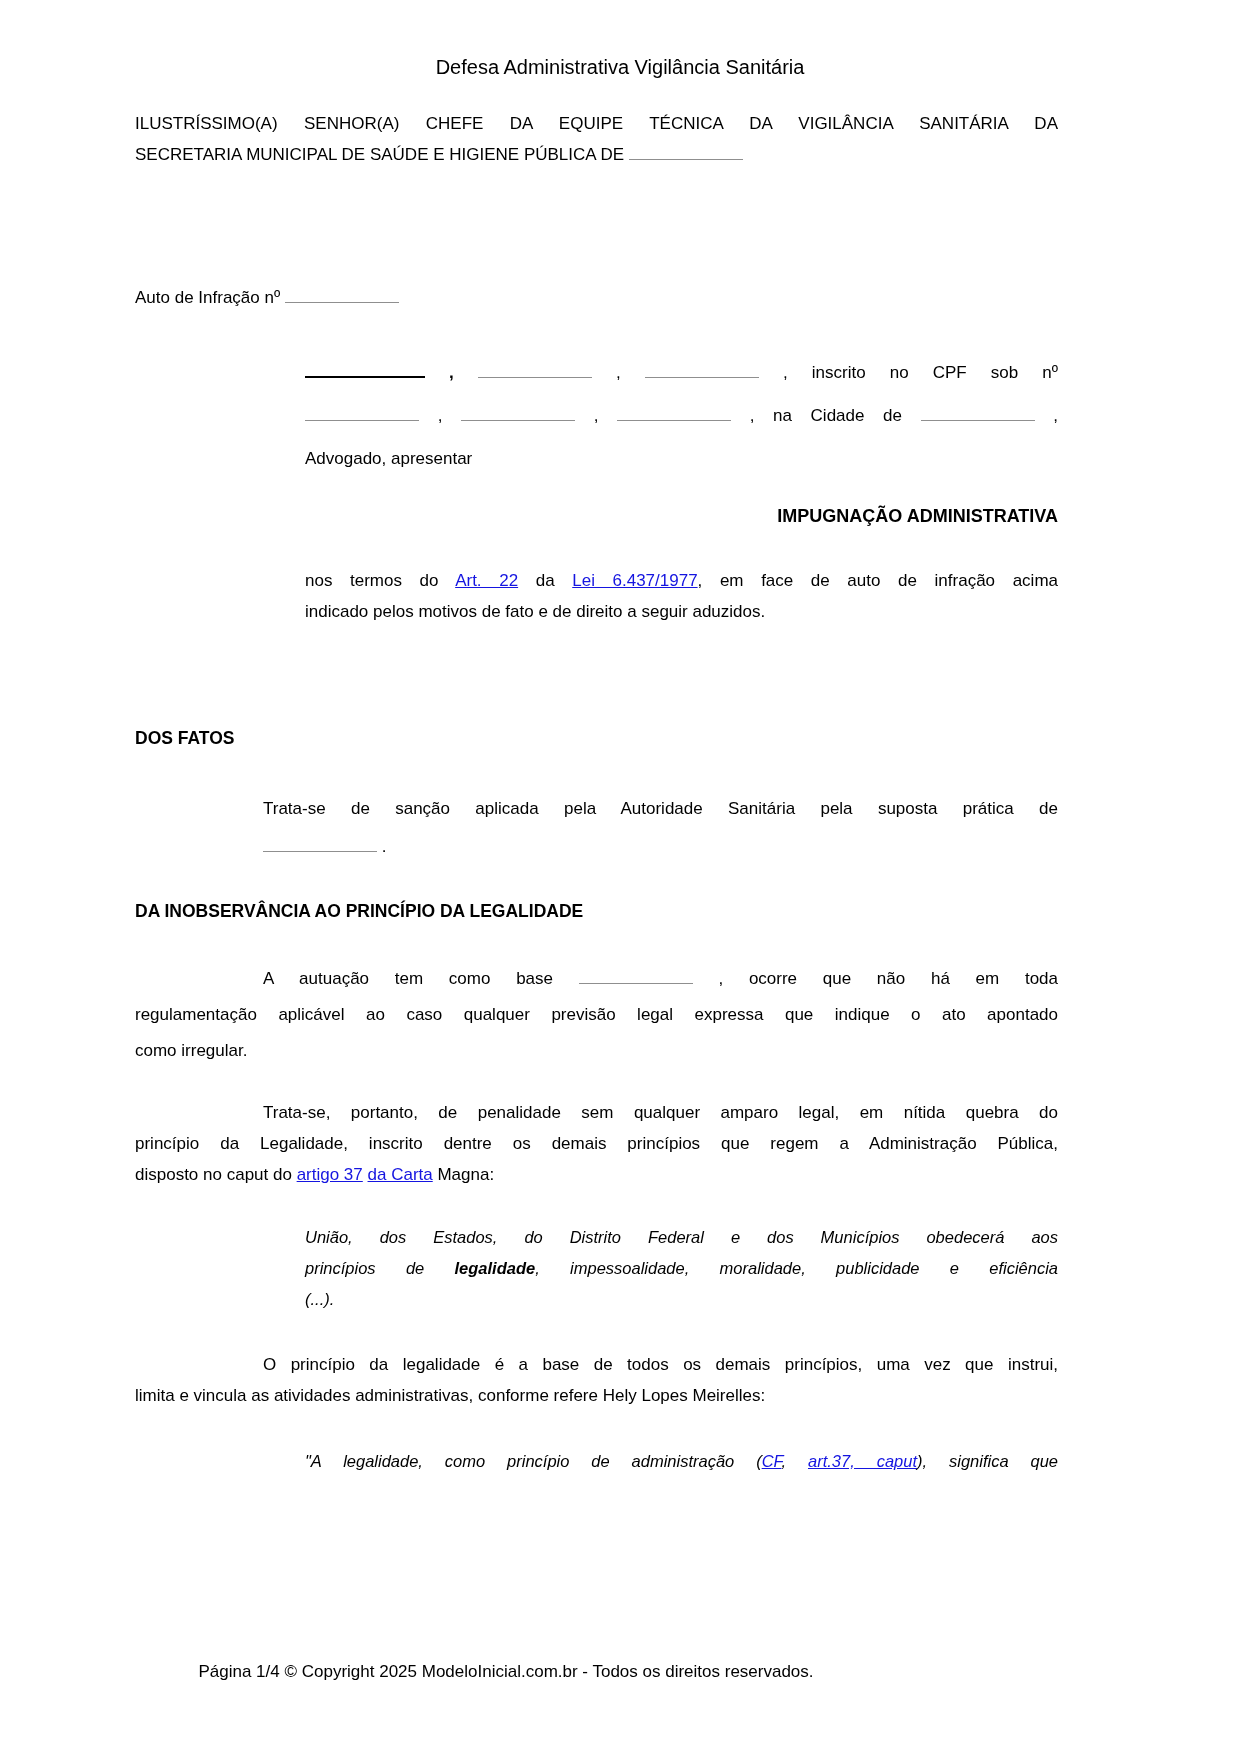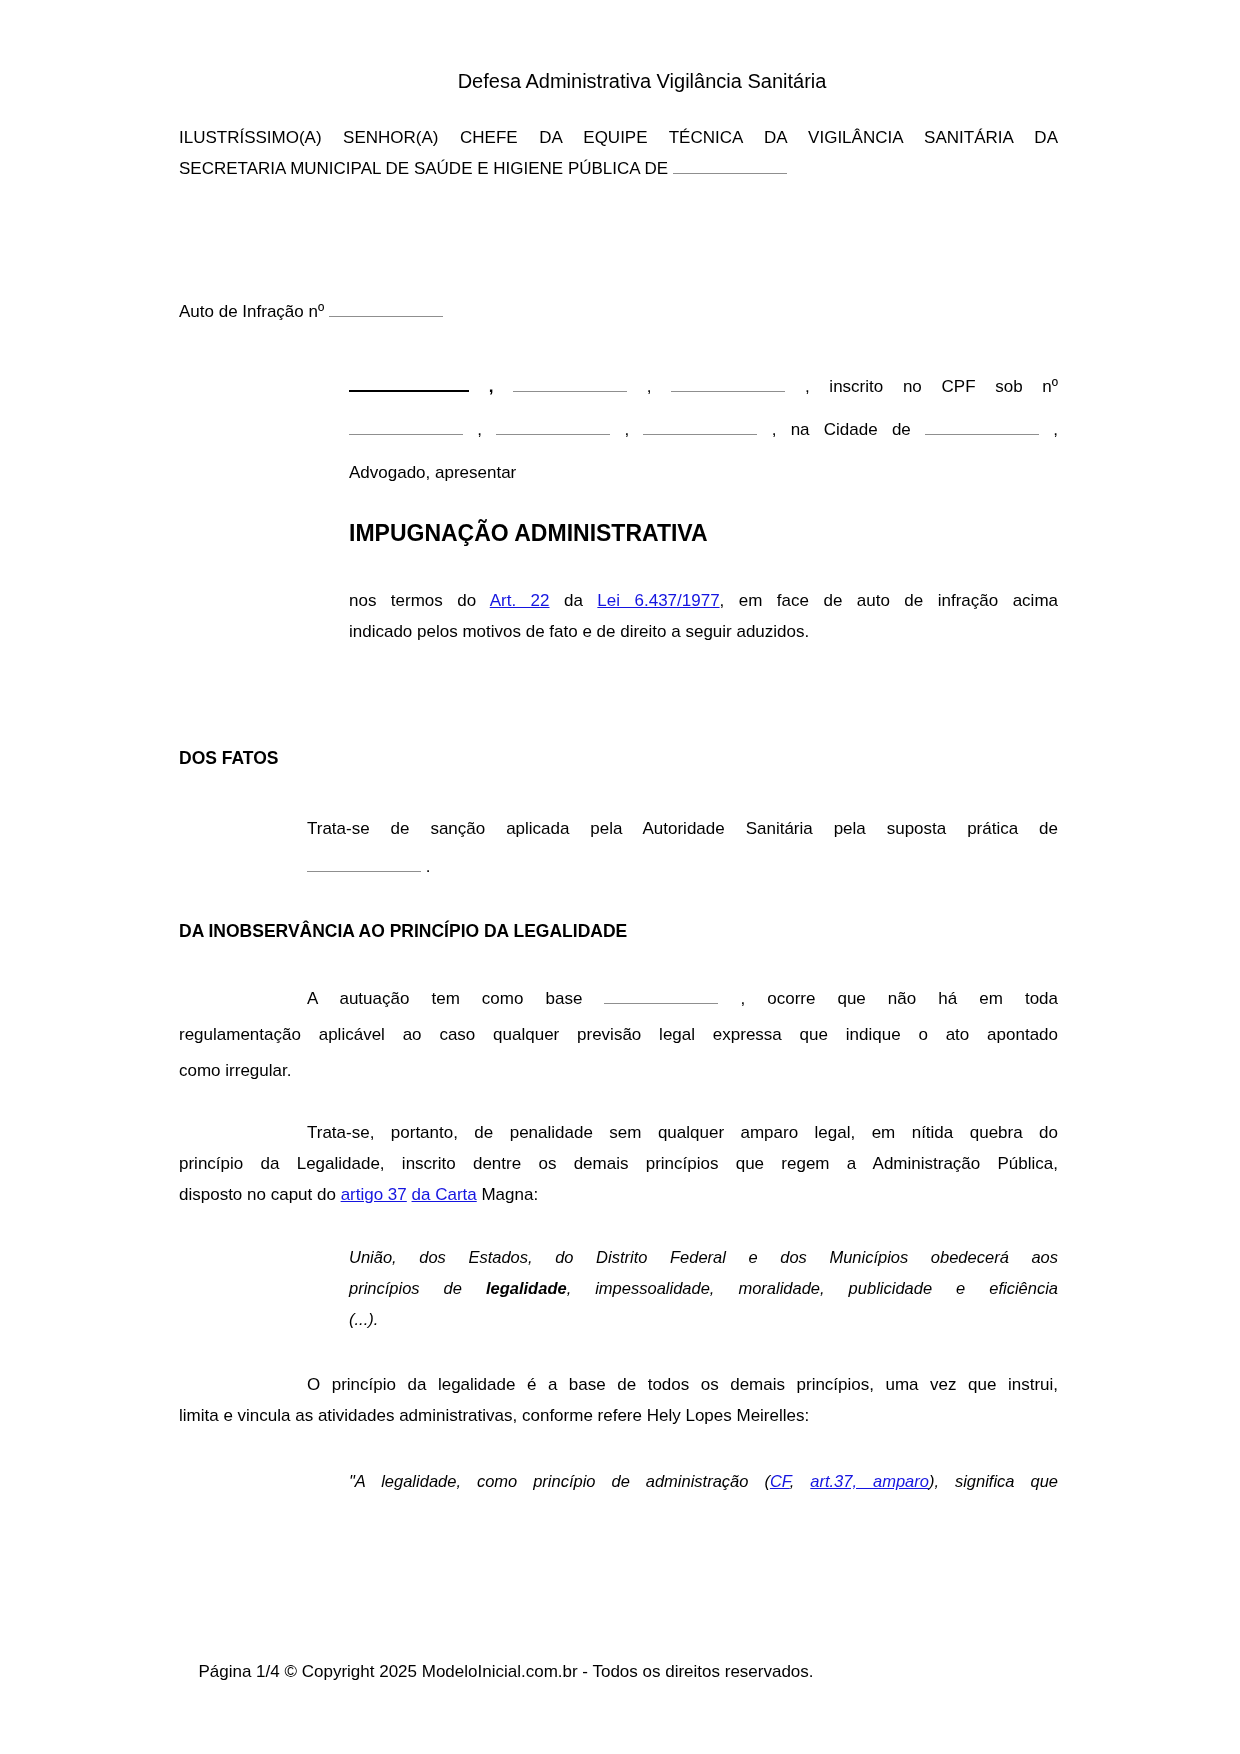--- a/index.html
+++ b/index.html
@@ -1,31 +1,31 @@
 <!DOCTYPE html>
 <html><head>
 <meta charset="utf-8">
 <style>
   html,body{margin:0;padding:0;background:#ffffff;}
   body{
     width:1240px;height:1754px;position:relative;
     font-family:"Liberation Sans","DejaVu Sans",sans-serif;
     color:#000;
   }
-  .page{padding:68px 182px 0 135px;margin-left:44px;}
+  .page{padding:54px 182px 0 135px;}
   .full-bleed{margin-left:-135px;margin-right:-182px;text-align:center;}
   .doc-title{font-size:20px;line-height:26px;font-weight:400;}
   .para{font-size:17px;line-height:31px;}
   .line{white-space:normal;}
   .jst{text-align:justify;text-align-last:justify;}
   .ind{text-indent:128px;}
   .addressee{margin-top:28px;}
   .auto{margin-top:112px;}
   .qualification{margin-top:38px;margin-left:170px;line-height:43px;}
-  .h-imp{margin-top:26px;margin-left:170px;text-align:left;font-weight:bold;font-size:23px;}
+  .h-imp{margin-top:26px;margin-left:170px;text-align:right;font-weight:bold;font-size:18px;}
   .nos{margin-top:38px;margin-left:170px;}
   .h-sec{font-weight:bold;font-size:17.5px;line-height:31px;}
   .h-fatos{margin-top:96px;}
   .sancao{margin-top:36px;line-height:38px;padding-left:128px;}
   .h-leg{margin-top:30px;}
   .autuacao{margin-top:34px;line-height:36px;}
   .portanto{margin-top:28px;}
   .quote{margin-left:170px;font-style:italic;font-size:16.5px;}
   .quote37{margin-top:32px;}
   .principio{margin-top:34px;}
@@ -91,18 +91,18 @@
       <div class="line jst"><span>princípios de </span><b>legalidade</b><span>, impessoalidade, moralidade, publicidade e eficiência</span></div>
       <div class="line"><span>(...).</span></div>
     </div>
 
   <div class="para principio">
       <div class="line jst ind"><span>O princípio da legalidade é a base de todos os demais princípios, uma vez que instrui,</span></div>
       <div class="line"><span>limita e vincula as atividades administrativas, conforme refere Hely Lopes Meirelles:</span></div>
     </div>
 
   <div class="para quote hely">
-      <div class="line jst"><span>"A legalidade, como princípio de administração (</span><a class="lnk" href="#">CF</a><span>, </span><a class="lnk" href="#">art.37, amparo</a><span>), significa que</span></div>
+      <div class="line jst"><span>"A legalidade, como princípio de administração (</span><a class="lnk" href="#">CF</a><span>, </span><a class="lnk" href="#">art.37, caput</a><span>), significa que</span></div>
     </div>
 
 </div>
 
 <div class="footer">Página 1/4 © Copyright 2025 ModeloInicial.com.br - Todos os direitos reservados.</div>
 
 </body></html>

